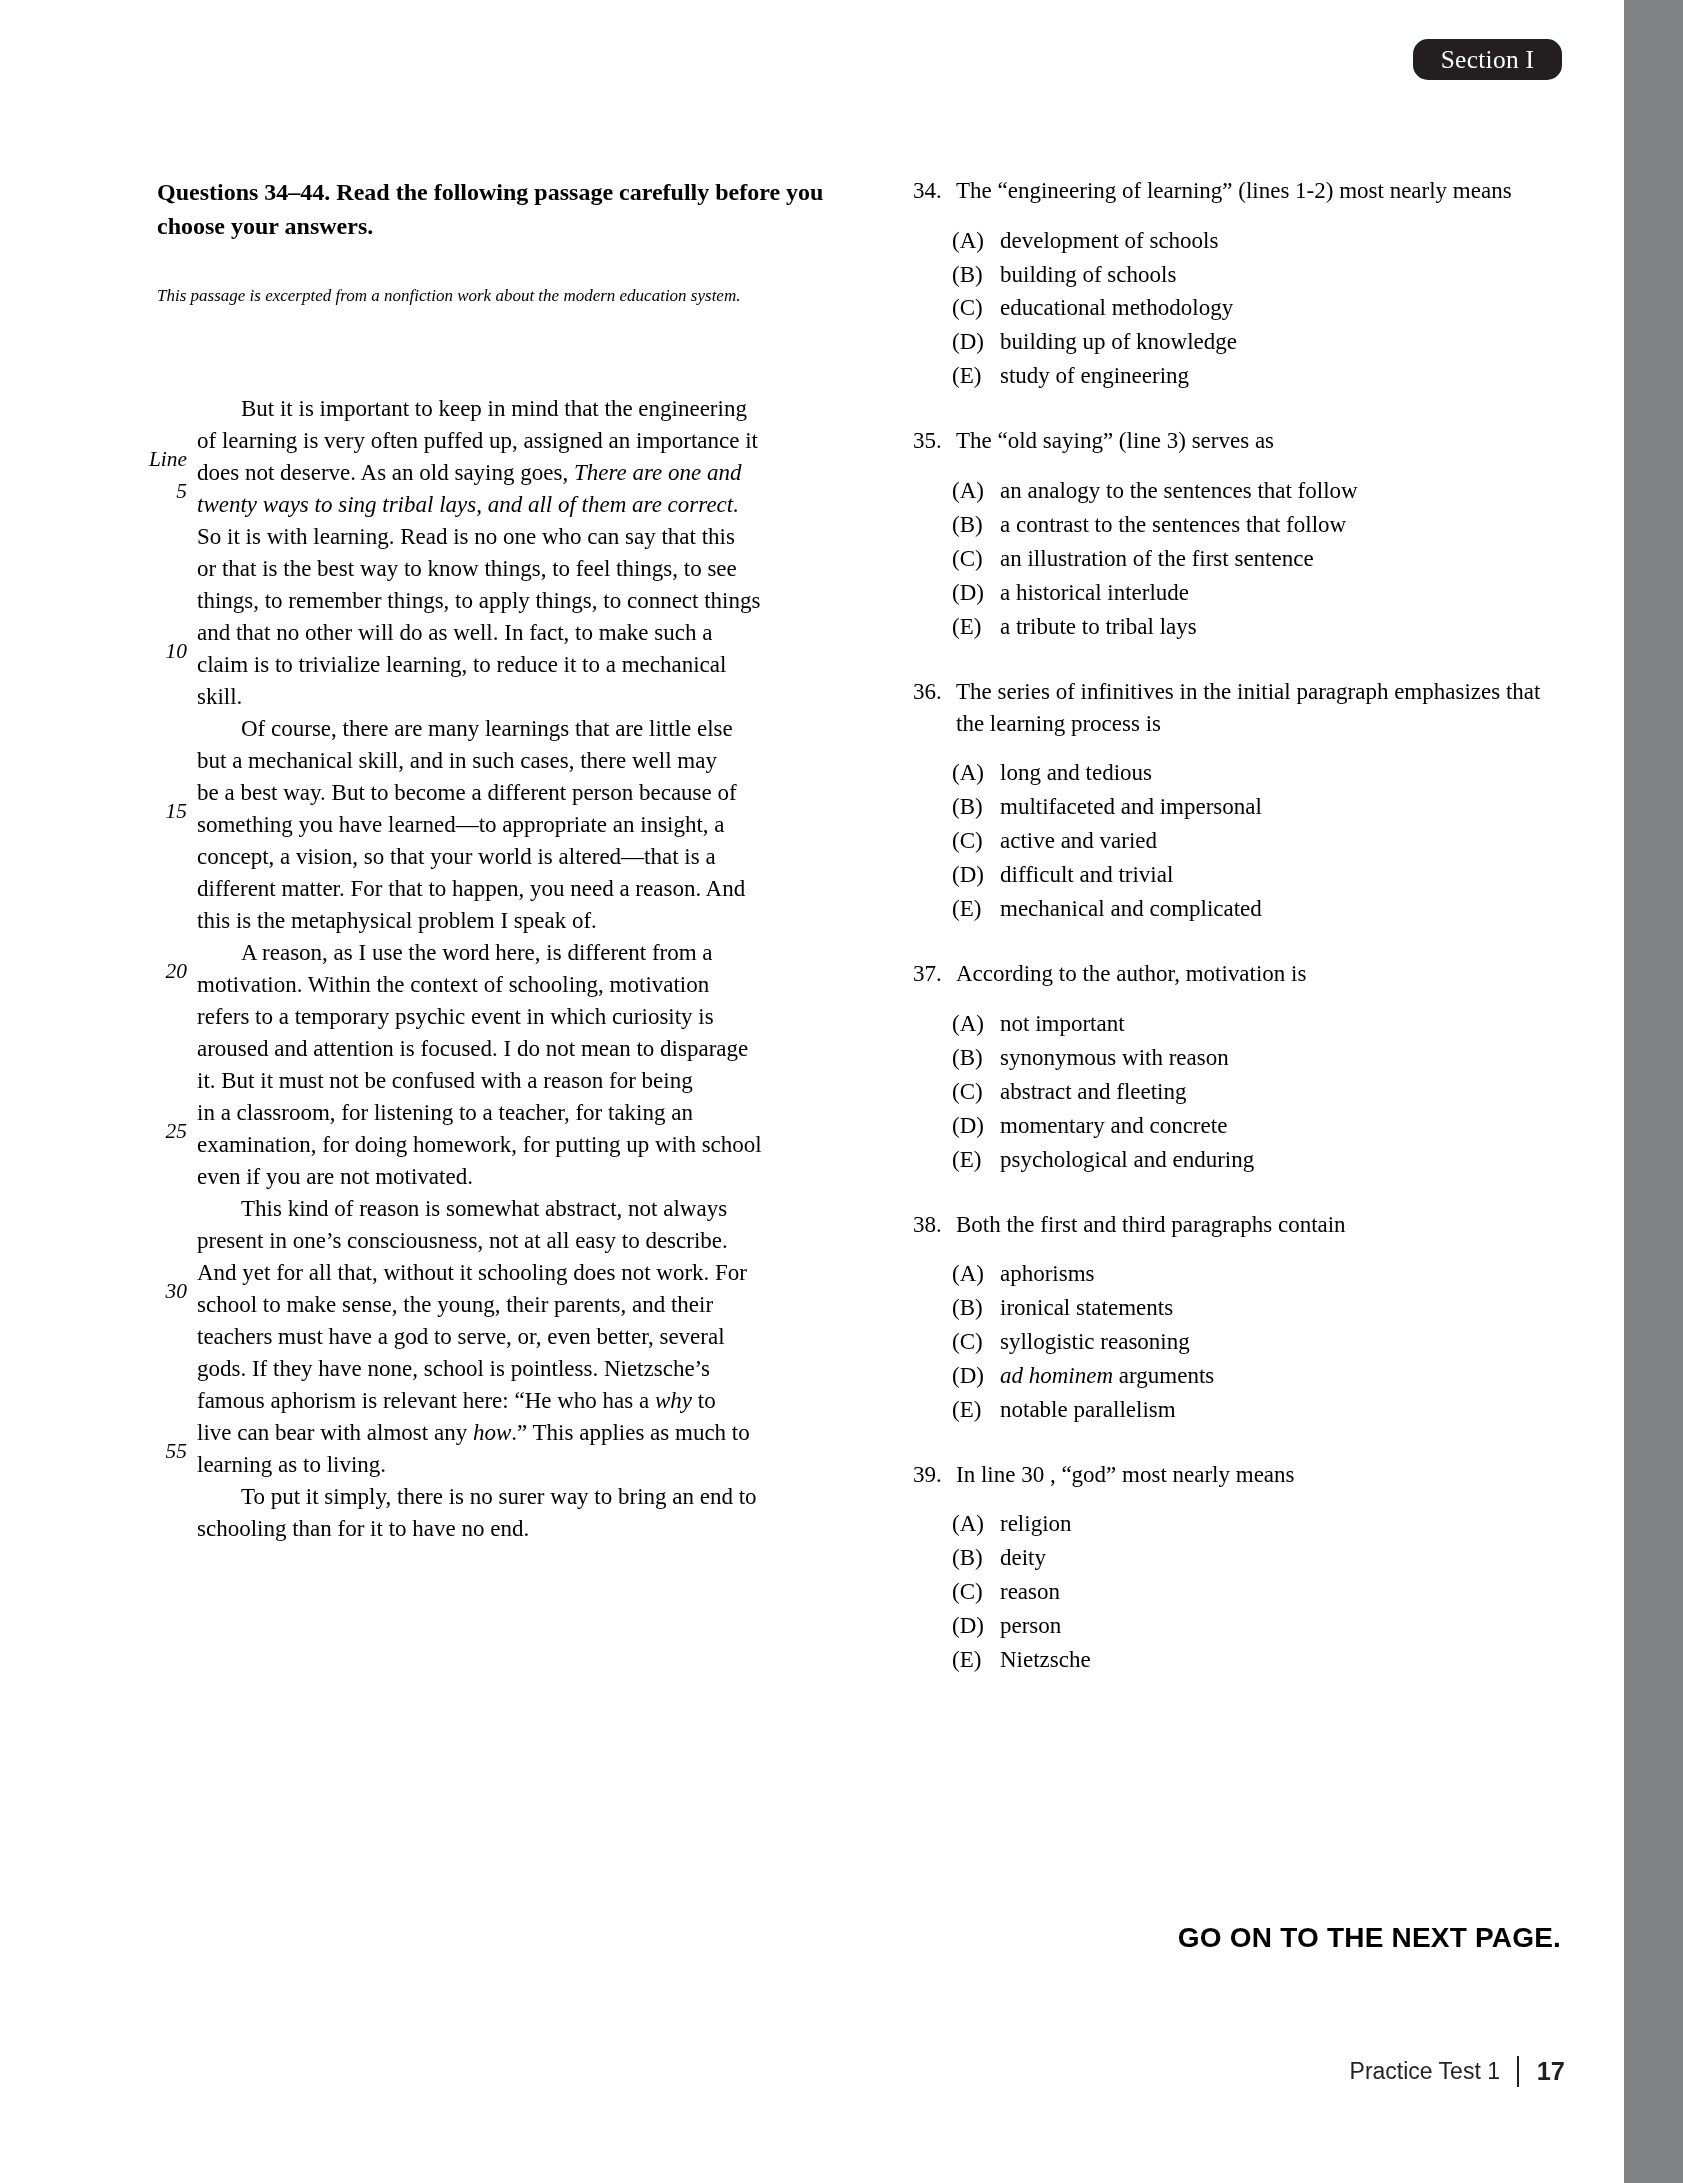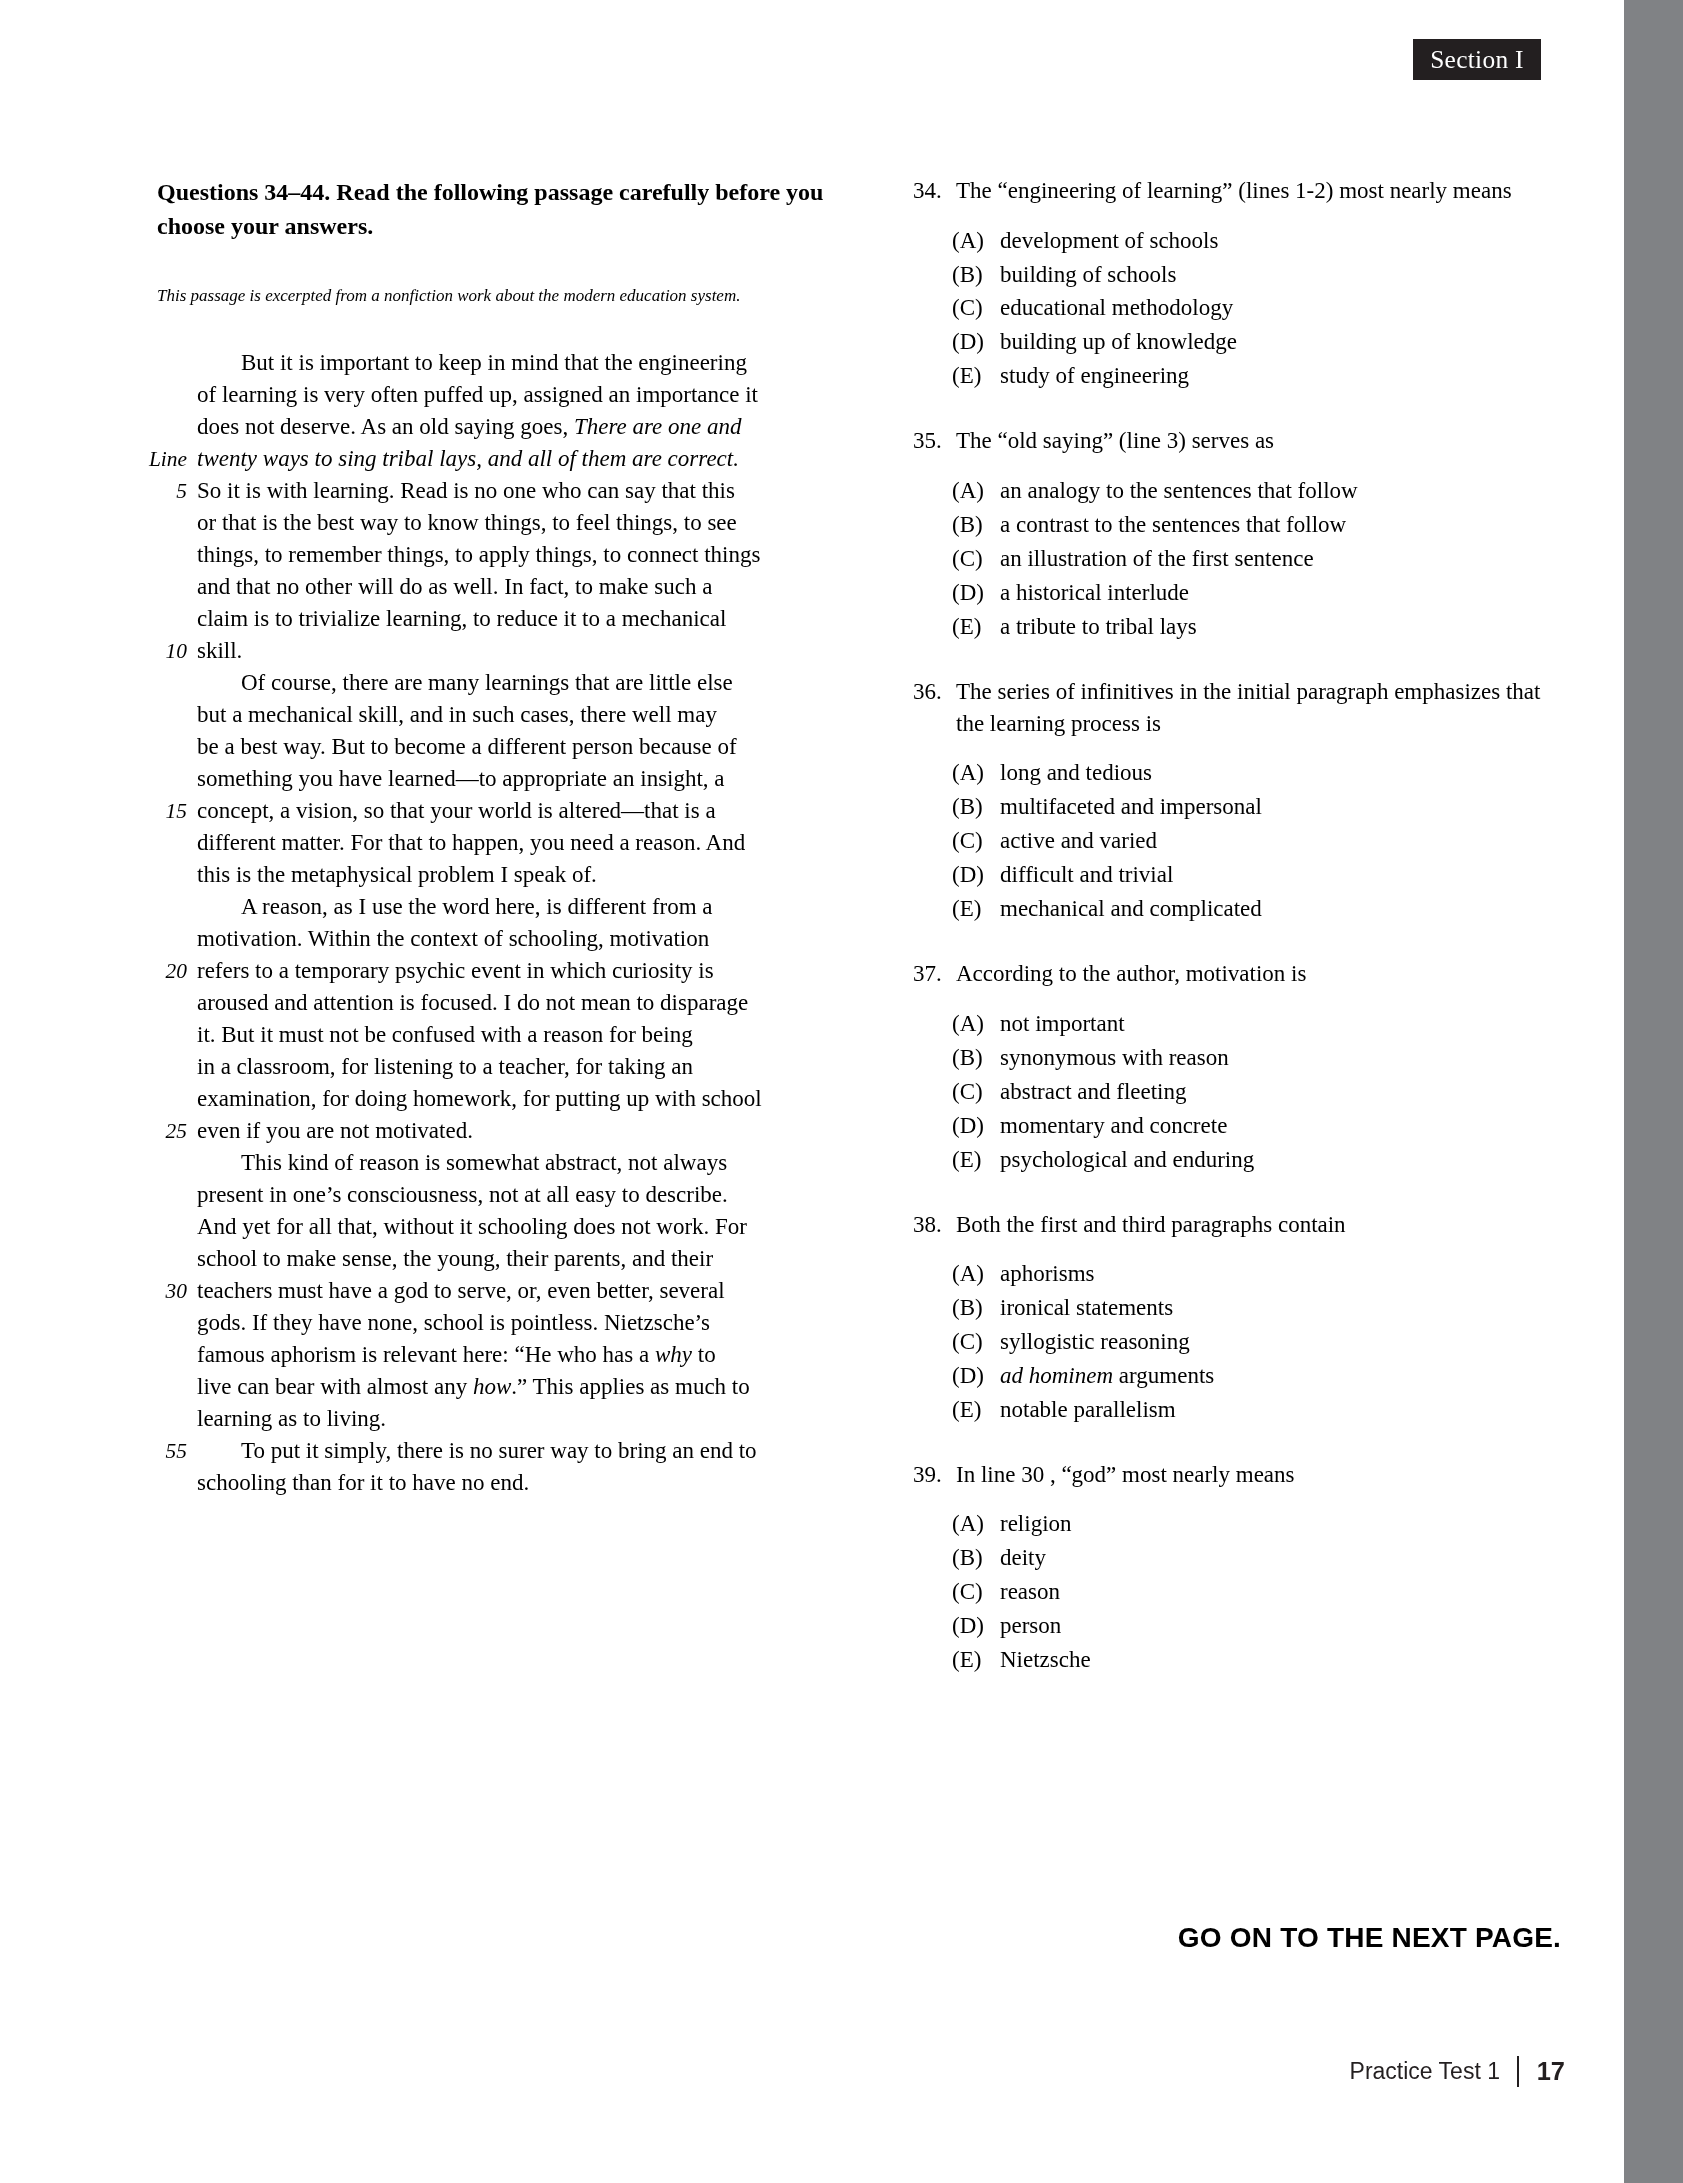--- a/index.html
+++ b/index.html
@@ -25,30 +25,31 @@
     right: 0;
     width: 60px;
     height: 2183px;
     background: #808285;
   }
   
   #section-tab {
     position: absolute;
     top: 39px;
     left: 1413px;
-    width: 128px;
+    width: 149px;
     height: 41px;
     background: #231f20;
     color: #ffffff;
     display: flex;
     align-items: center;
     justify-content: center;
     font-family: "Liberation Serif", "DejaVu Serif", serif;
     font-size: 25.4px;
     letter-spacing: 0.3px;
+    border-radius: 15px;
   }
   
   #content {
     position: absolute;
     top: 175px;
     left: 0;
     width: 1624px;
     height: 1605px;
   }
   .col-left {
@@ -93,20 +94,21 @@
     left: 0;
     width: 70px;
     text-align: right;
     font-style: italic;
     font-size: 21.4px;
   }
   .ptext {
     position: absolute;
     left: 80px;
     font-size: 23px;
+    margin-top: 46px;
   }
   .ptext.indent { left: 124px; }
   .ptext i { font-style: italic; }
   
   .question {
     margin-bottom: 0;
   }
   .qstem {
     position: relative;
     padding-left: 43px;

